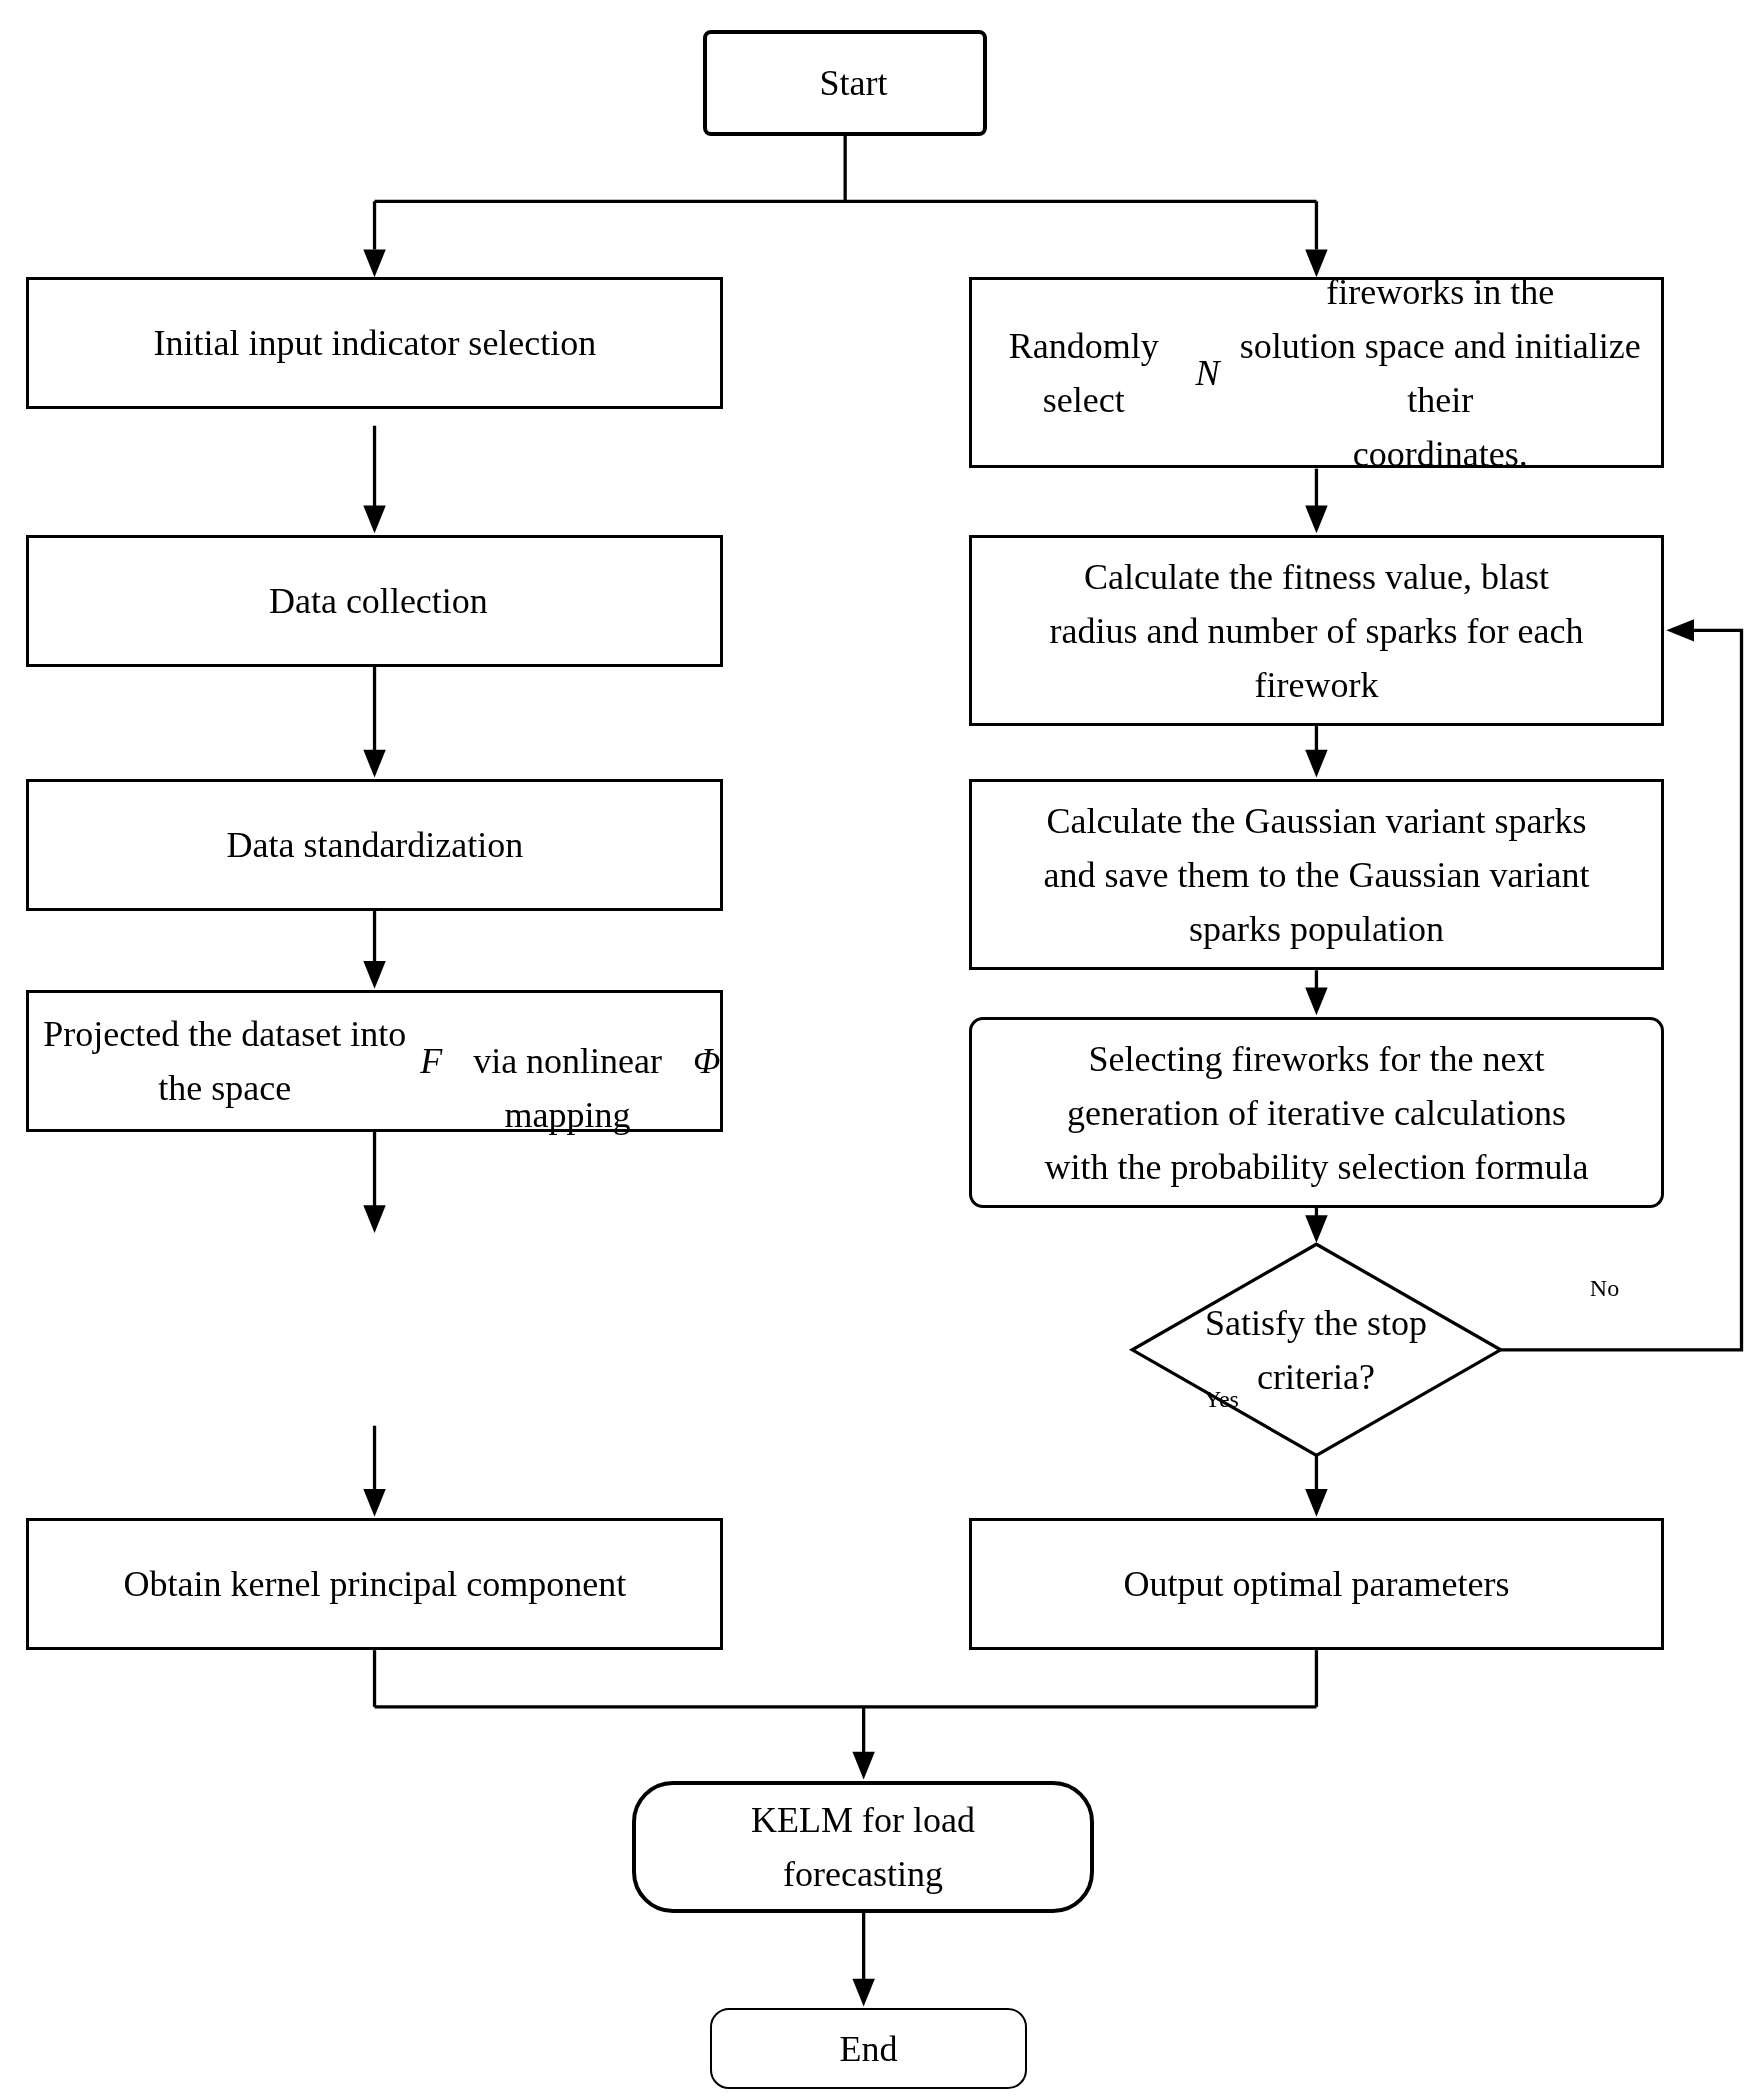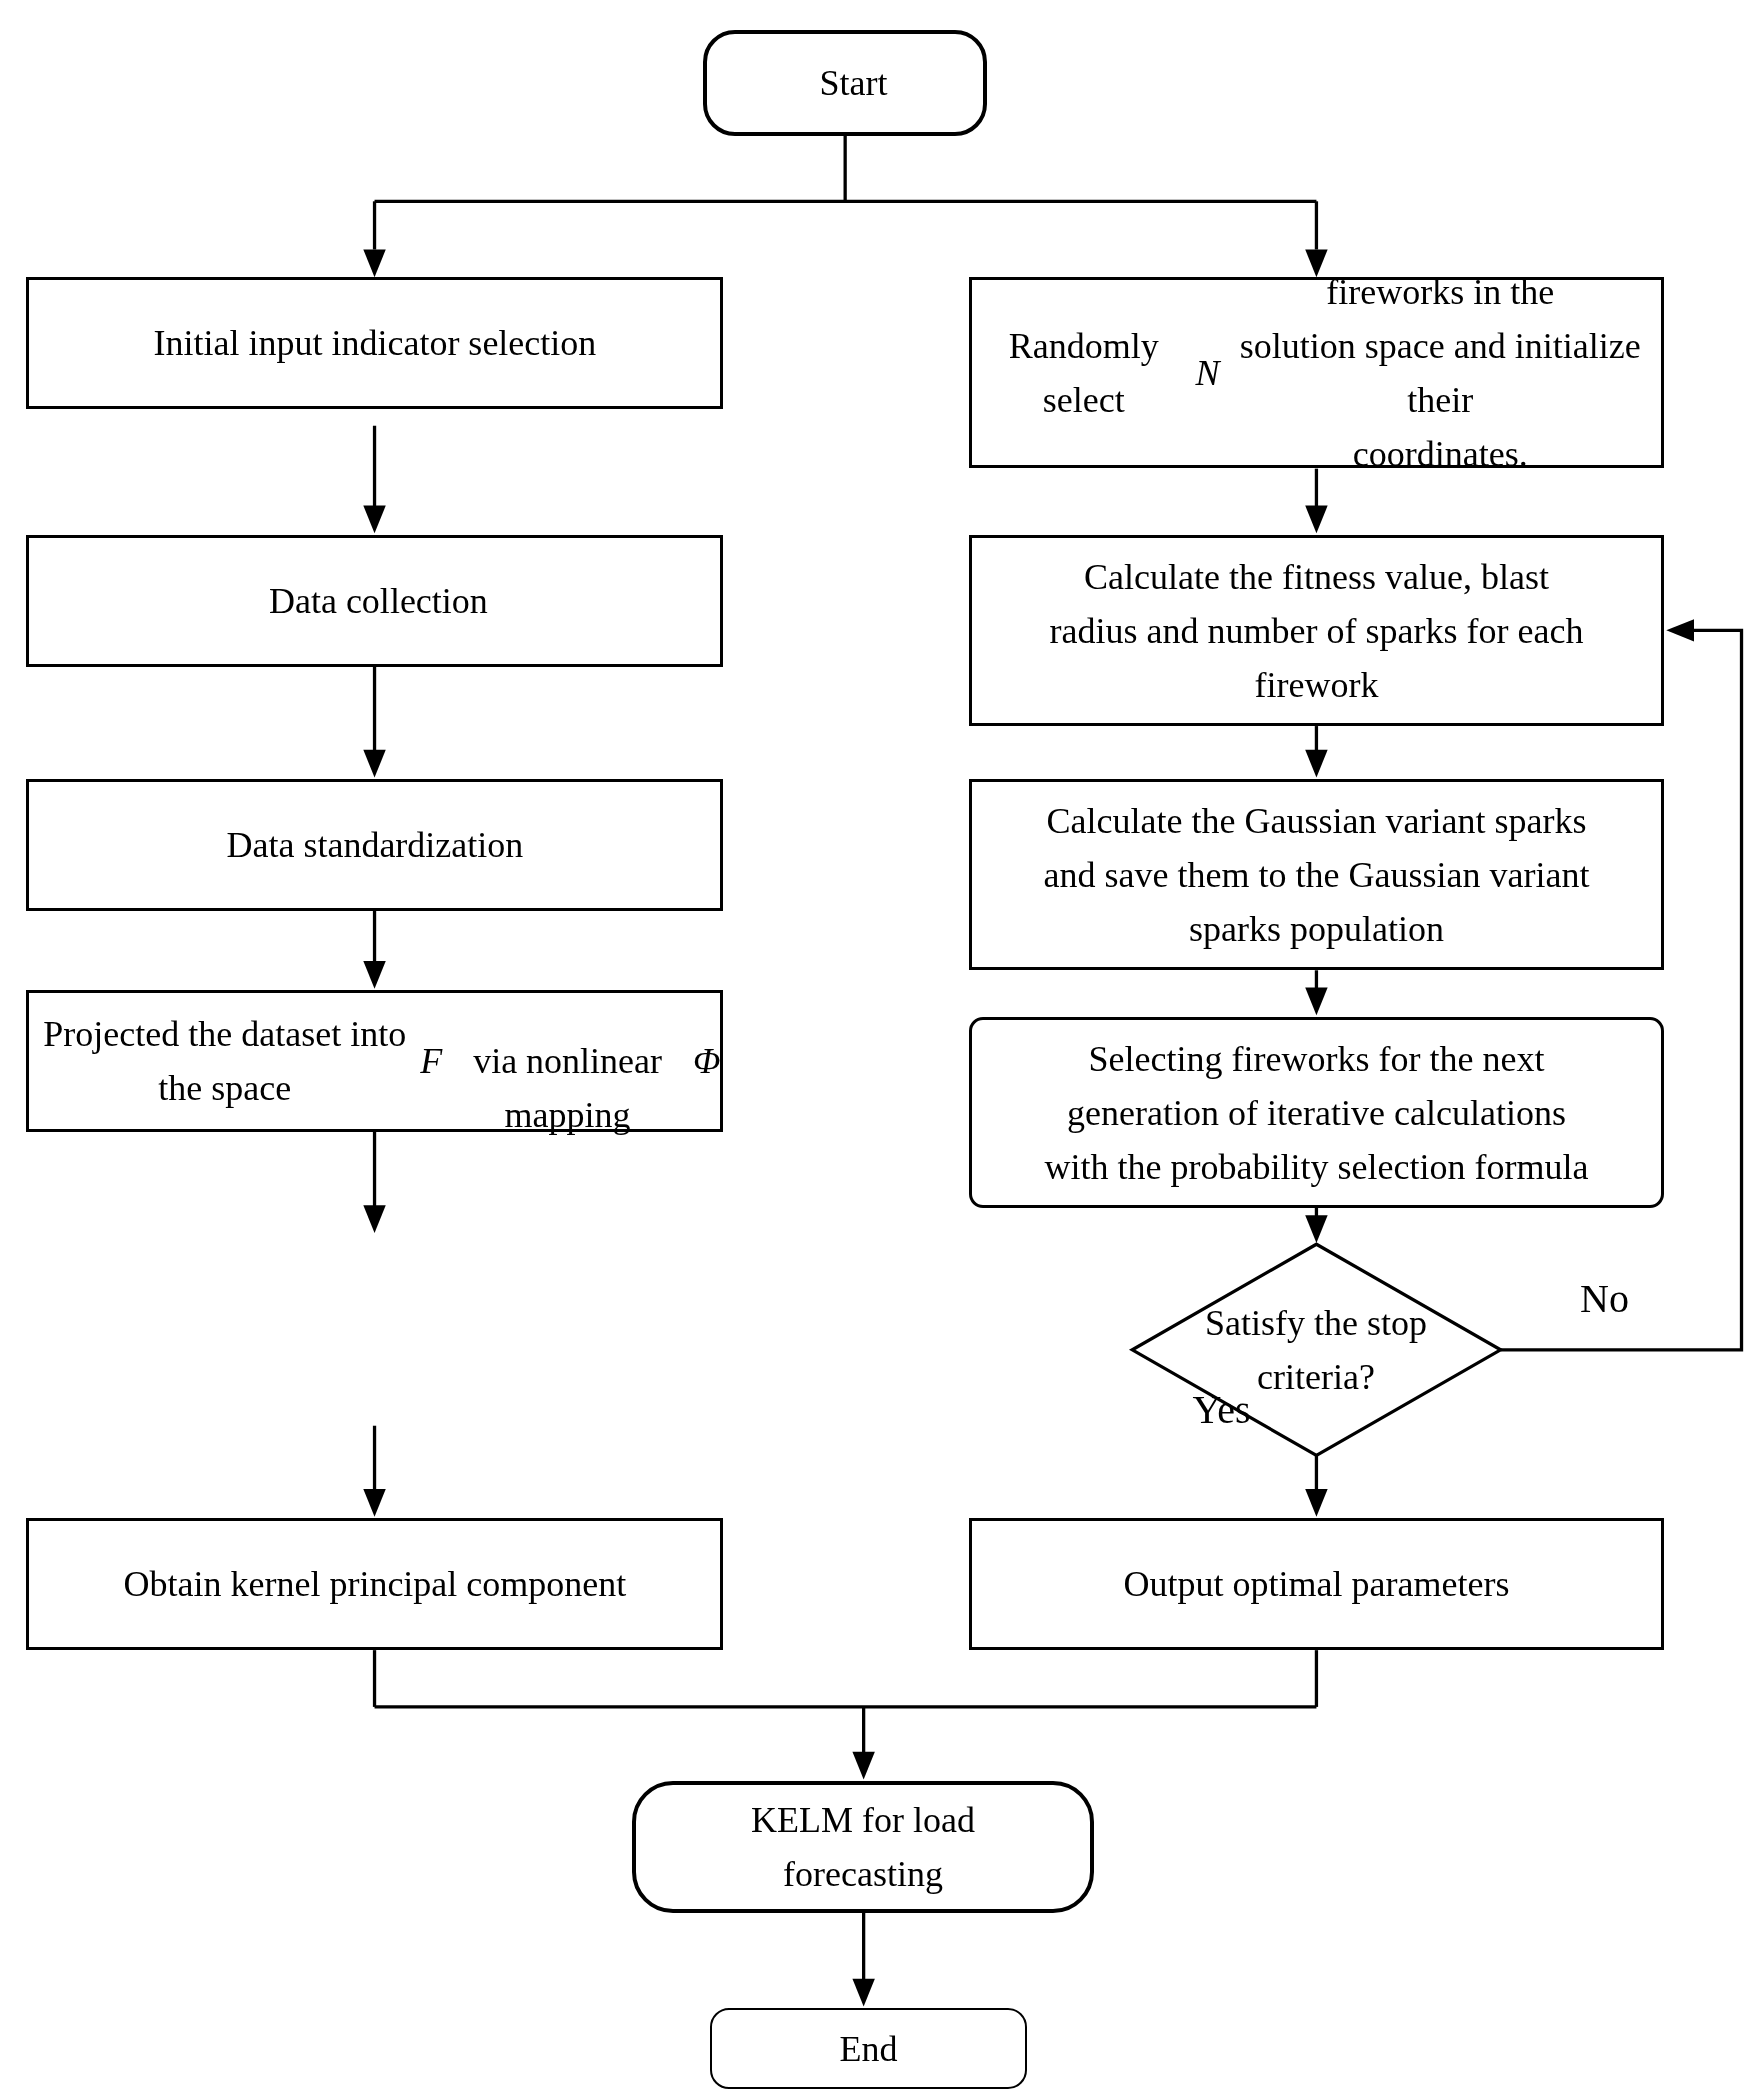--- a/index.html
+++ b/index.html
@@ -22,26 +22,26 @@
     background: #ffffff;
     border: 3.3px solid #000000;
     display: flex;
     align-items: center;
     justify-content: center;
     text-align: center;
     font-size: 36px;
     line-height: 1.5;
     white-space: pre-line;
   }
-  .terminal { border-width: 4.6px; border-radius: 32px; padding-left: 17px; }
+  .terminal { border-width: 4.6px; border-radius: 8px; padding-left: 17px; }
   .kelm { border-width: 4.6px; border-radius: 41px; }
   .endnode { border-width: 2px; border-radius: 19px; }
   .floating-label {
     position: absolute;
-    font-size: 40px;
+    font-size: 24px;
     line-height: 1.3;
     text-align: center;
     white-space: pre-line;
     background: transparent;
   }
   .diamond-label {
     position: absolute;
     display: flex;
     align-items: center;
     justify-content: center;

